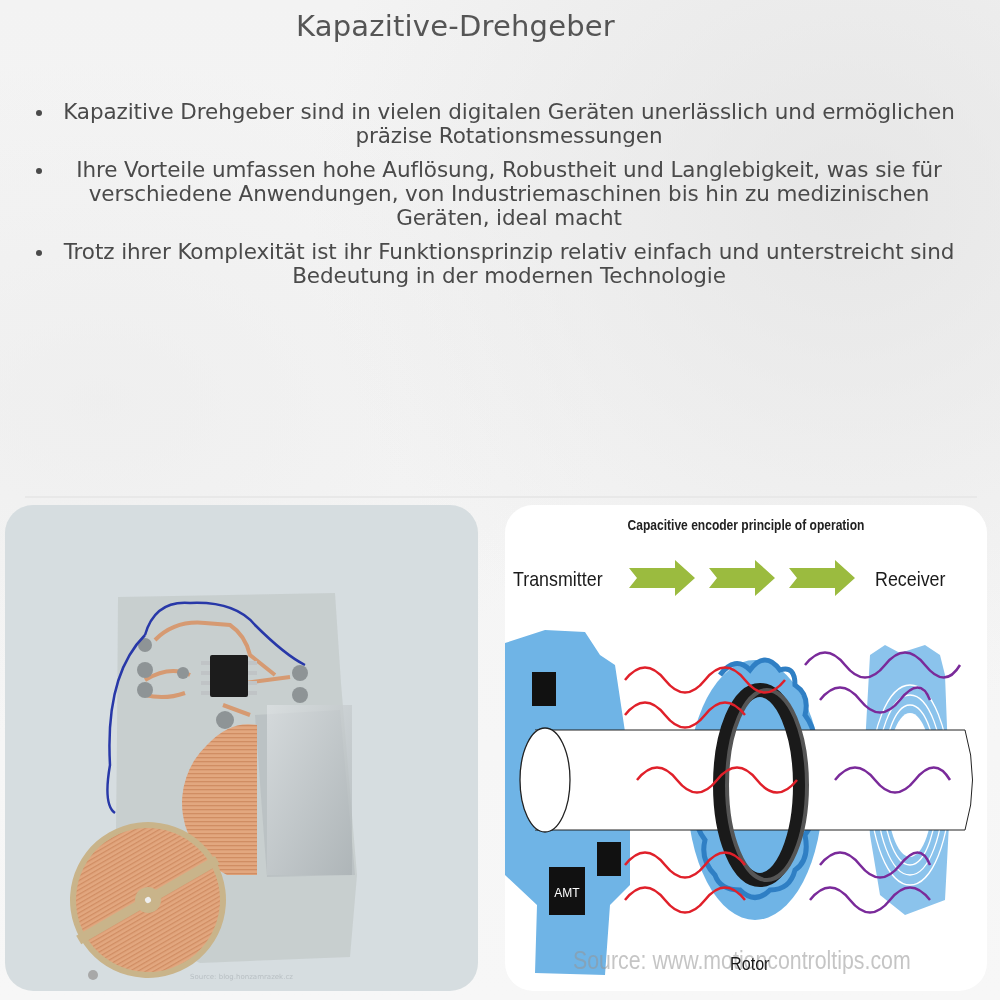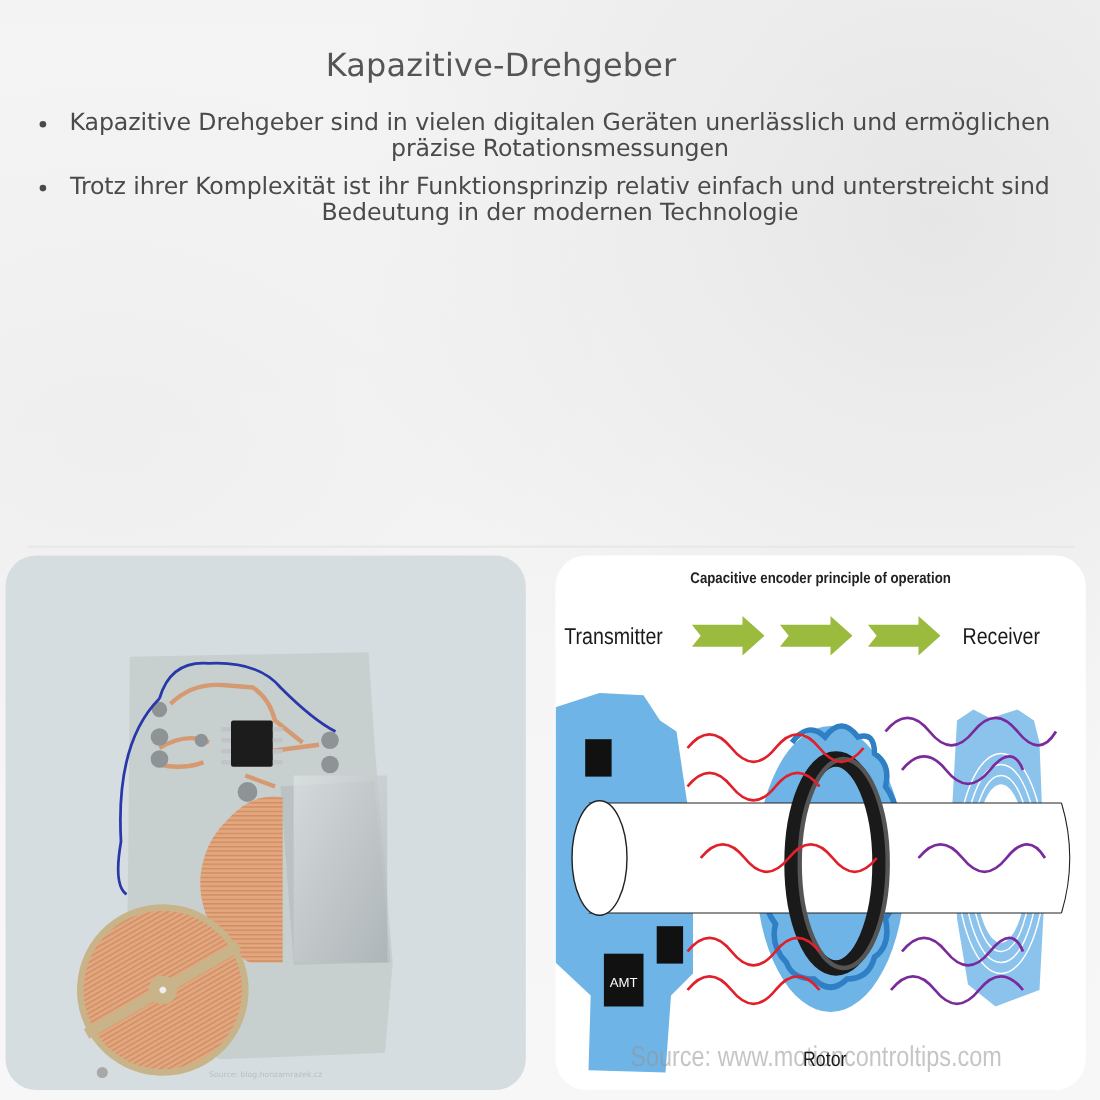--- a/index.html
+++ b/index.html
@@ -8,21 +8,21 @@
     background: #f5f5f5;
     background-image:
       radial-gradient(ellipse at 85% 20%, rgba(225,225,225,0.7) 0%, rgba(245,245,245,0) 45%),
       radial-gradient(ellipse at 10% 40%, rgba(235,235,235,0.6) 0%, rgba(245,245,245,0) 40%),
       linear-gradient(180deg, #f3f3f3 0%, #f7f7f7 100%);
     font-family: "DejaVu Sans", "Liberation Sans", sans-serif;
     color: #4d4d4d;
     position: relative;
   }
   .title {
-    position: absolute; left: 0; top: 42px; width: 876px;
+    position: absolute; left: 0; top: 9px; width: 876px;
     text-align: center; font-size: 29px; color: #555555;
     letter-spacing: 0.2px;
     padding-left: 35px;
   }
   .bullets {
     position: absolute; left: 34px; top: 100px; width: 930px;
     list-style: none;
     text-align: center;
   }
   .bullets li {
@@ -70,20 +70,21 @@
   }
   svg { display: block; }
 </style>
 </head>
 <body>
 
 <div class="title">Kapazitive-Drehgeber</div>
 
 <ul class="bullets">
   <li><span class="dot"></span><span>Kapazitive Drehgeber sind in vielen digitalen Geräten unerlässlich und ermöglichen präzise Rotationsmessungen</span></li>
+  <li><span class="dot"></span><span>Ihre Vorteile umfassen hohe Auflösung, Robustheit und Langlebigkeit, was sie für verschiedene Anwendungen, von Industriemaschinen bis hin zu medizinischen Geräten, ideal macht</span></li>
   <li><span class="dot"></span><span>Trotz ihrer Komplexität ist ihr Funktionsprinzip relativ einfach und unterstreicht sind Bedeutung in der modernen Technologie</span></li>
 </ul>
 
 <div class="divider"></div>
 
 <div class="panel panel-photo">
   <svg width="487" height="486" viewBox="0 0 487 486">
 
     <polygon points="113,92 330,88 336,178 352,370 345,452 195,458 110,420 112,230" fill="#c7cdcd" opacity="0.9"></polygon>
     <polygon points="250,210 335,205 350,370 262,372" fill="#b8bec0" opacity="0.8"></polygon>

